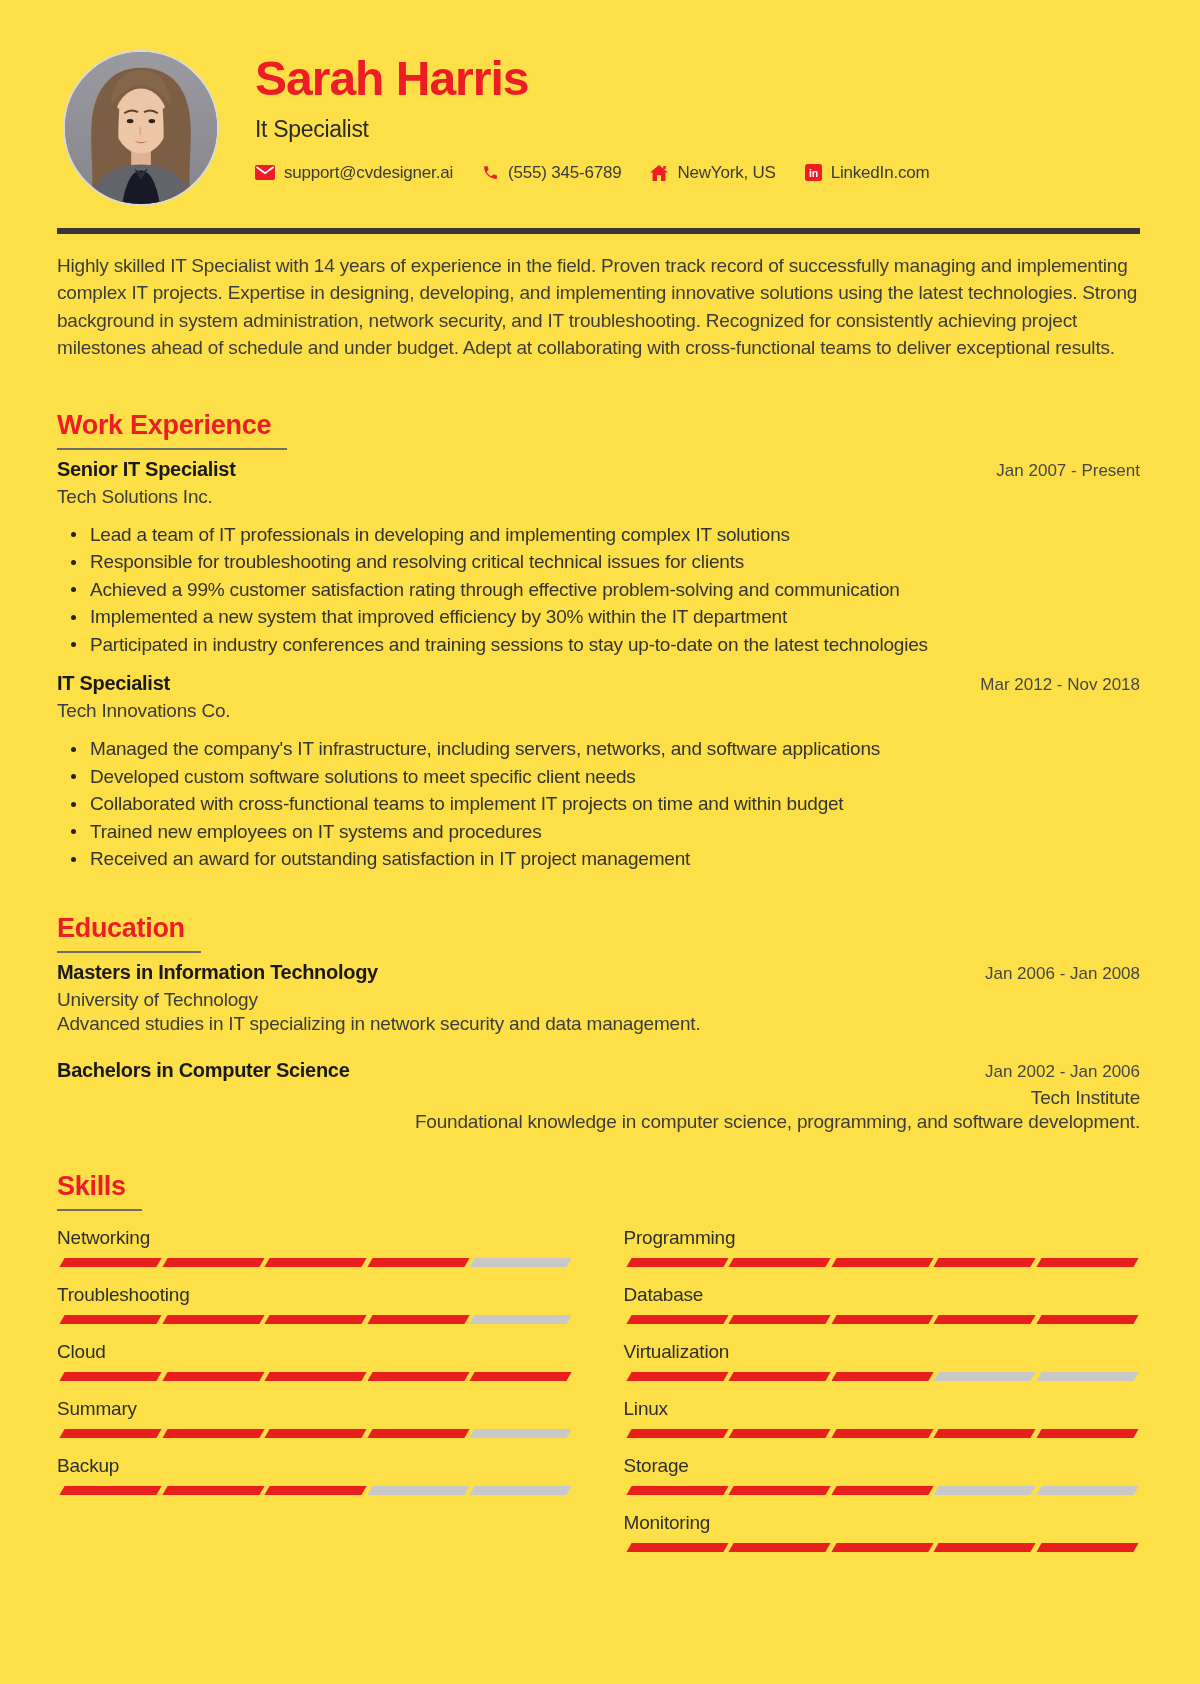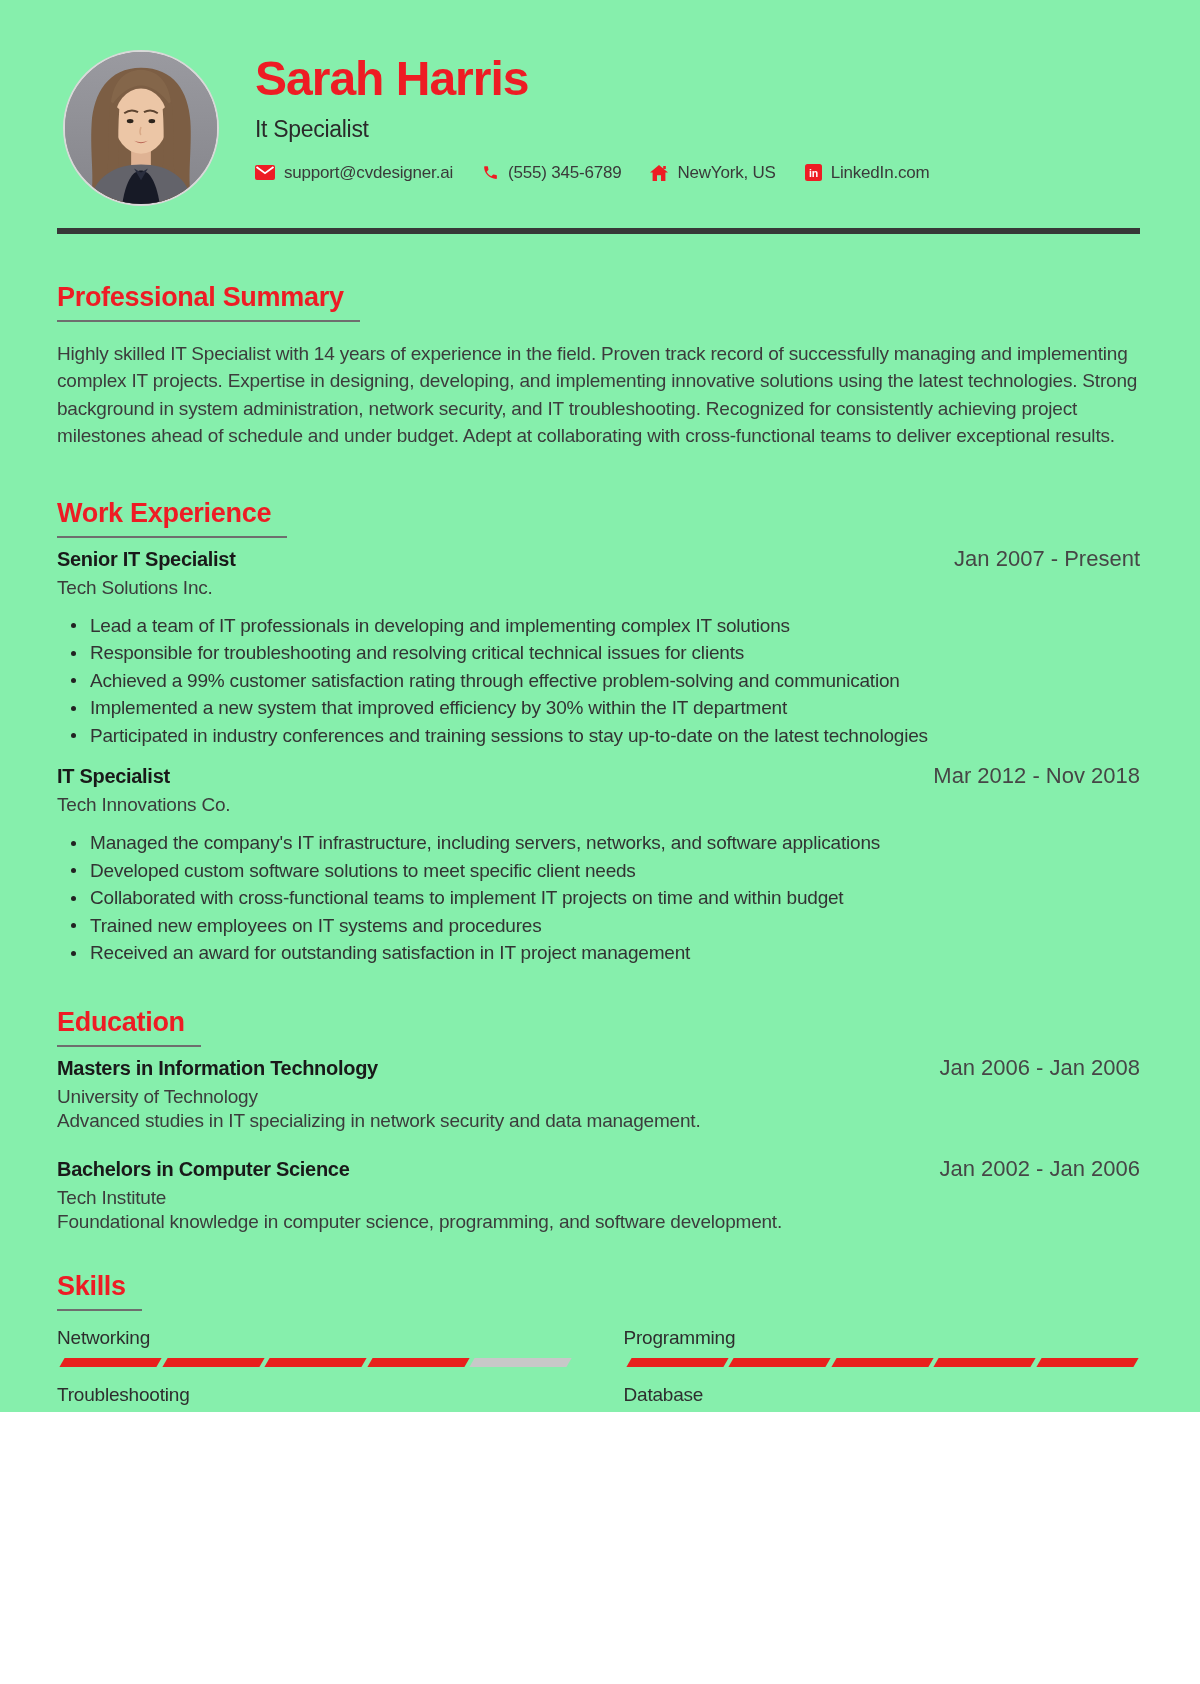--- a/index.html
+++ b/index.html
@@ -10,22 +10,22 @@
     --underline:#6e6e6e;
     --text:#3c3c3c;
     --text-dark:#191919;
     --text-date:#464646;
   }
   *{margin:0;padding:0;box-sizing:border-box;}
   html,body{background:#fff;}
   body{font-family:"Liberation Sans", sans-serif; color:var(--text);}
   .page{
     position:relative;
-    width:1200px;height:1412px;
-    background:#86efac;
+    width:1200px;height:1684px;
+    background:#fde047;
     padding:0 60px 8px 57px;
     overflow:hidden;
     letter-spacing:-0.2px;
   }
 
   
   .header{position:relative;height:234px;}
   .photo{
     position:absolute;left:6px;top:50px;
     width:156px;height:156px;border-radius:50%;
@@ -60,24 +60,24 @@
 
   .summary-text{
     margin-top:18px;
     font-size:19px;line-height:27.4px;color:var(--text);
   }
 
   .entry{margin-top:8px;}
   .entry + .entry{margin-top:14px;}
   .entry-head{display:flex;justify-content:space-between;align-items:baseline;}
   .entry-title{font-size:20px;font-weight:bold;color:var(--text-dark);letter-spacing:-0.3px;}
-  .entry-date{font-size:22px;color:var(--text-date);letter-spacing:0;}
+  .entry-date{font-size:17px;color:var(--text-date);letter-spacing:0;}
   .entry-sub{font-size:19px;color:var(--text);margin-top:5px;}
   .entry-desc{font-size:19px;color:var(--text);margin-top:0;line-height:26px;}
-  .edu-entry + .edu-entry{margin-top:22px;}
+  .edu-entry + .edu-entry{margin-top:22px;text-align:right;}
 
   ul.bullets{list-style:none;margin-top:13px;}
   ul.bullets li{
     position:relative;
     padding-left:33px;
     font-size:19px;line-height:27.5px;color:#333;
   }
   ul.bullets li::before{
     content:"";
     position:absolute;left:14px;top:11.5px;
@@ -183,21 +183,20 @@
           </span>
           <span>LinkedIn.com</span>
         </span>
       </div>
     </div>
 
     <div class="top-divider"></div>
   </div>
 
   <div class="sec-summary">
-    <h2 class="section-title">Professional Summary</h2>
     <p class="summary-text">Highly skilled IT Specialist with 14 years of experience in the field. Proven track record of successfully managing and implementing complex IT projects. Expertise in designing, developing, and implementing innovative solutions using the latest technologies. Strong background in system administration, network security, and IT troubleshooting. Recognized for consistently achieving project milestones ahead of schedule and under budget. Adept at collaborating with cross-functional teams to deliver exceptional results.</p>
   </div>
 
   <div class="sec-experience">
     <h2 class="section-title">Work Experience</h2>
 
     <div class="entry">
       <div class="entry-head">
         <span class="entry-title">Senior IT Specialist</span>
         <span class="entry-date">Jan 2007 - Present</span>

